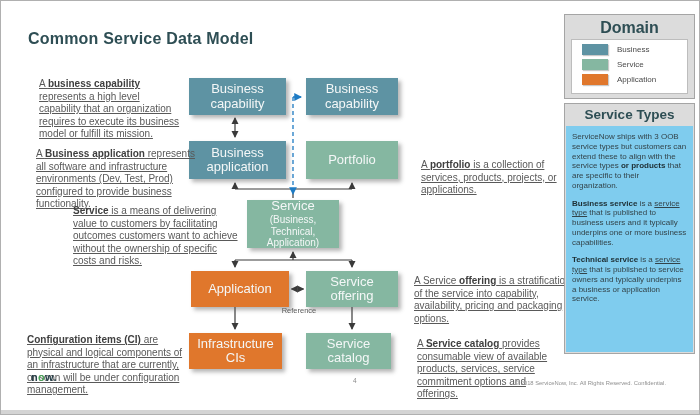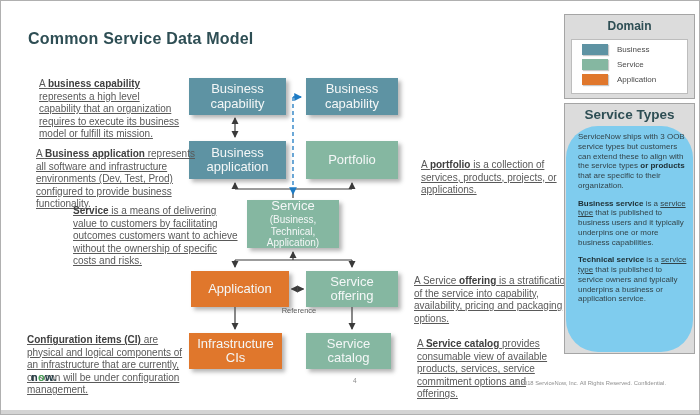--- a/index.html
+++ b/index.html
@@ -52,31 +52,31 @@
   #ann-ci     {left:18px;  top:325px; width:162px;}
   #ann-portfolio{left:412px; top:150px; width:155px;}
   #ann-offering {left:405px; top:266px; width:158px;}
   #ann-catalog  {left:408px; top:329px; width:152px;}
 
   
   .panel{position:absolute; left:563px; width:131px; background:#dcdcdc;
          border:1px solid #a5a5a5; box-sizing:border-box;}
   .panel-title{text-align:center; font-weight:bold; color:#2e4e54;}
   #domain-panel{top:13px; height:85px;}
-  #domain-panel .panel-title{font-size:12px; padding-top:4px;}
+  #domain-panel .panel-title{font-size:16px; padding-top:4px;}
   .legend-box{position:absolute; left:6px; right:6px; top:24px; bottom:4px;
               background:#ffffff; border:1px solid #bdbdbd;}
   .legend-row{display:flex; align-items:center; margin:4px 0 0 10px;}
   .legend-row .sw{width:26px; height:11px; margin-right:9px; box-shadow:1px 1px 1px rgba(120,120,120,.4);}
   .legend-row .lab{font-size:8px; color:#4a4a4a;}
 
   #types-panel{top:102px; height:251px;}
   #types-panel .panel-title{font-size:13.5px; padding:3px 0 4px 0;}
   .types-body{position:absolute; left:1px; right:1px; top:22px; bottom:1px;
-              background:#7fccee; padding:6px 6px 0 12px; box-sizing:border-box;border-radius:32px;}
+              background:#7fccee; padding:6px 6px 0 6px; box-sizing:border-box;}
   .types-body p{margin:0 0 8px 0; font-size:8px; line-height:1.22; color:#33444a;}
   .types-body b{color:#1d2e33;}
   .types-body u{text-underline-offset:1px;}
 
   
   .now-logo{position:absolute; left:30px; top:370px; font-size:11px; font-weight:bold;
             color:#29414a; letter-spacing:0.3px;}
   .now-logo .o{color:#4ca65a;}
   .page-num{position:absolute; left:352px; top:376px; font-size:6.5px; color:#8a8a8a;}
   .copyright{position:absolute; left:455px; top:379px; width:210px; text-align:right;

